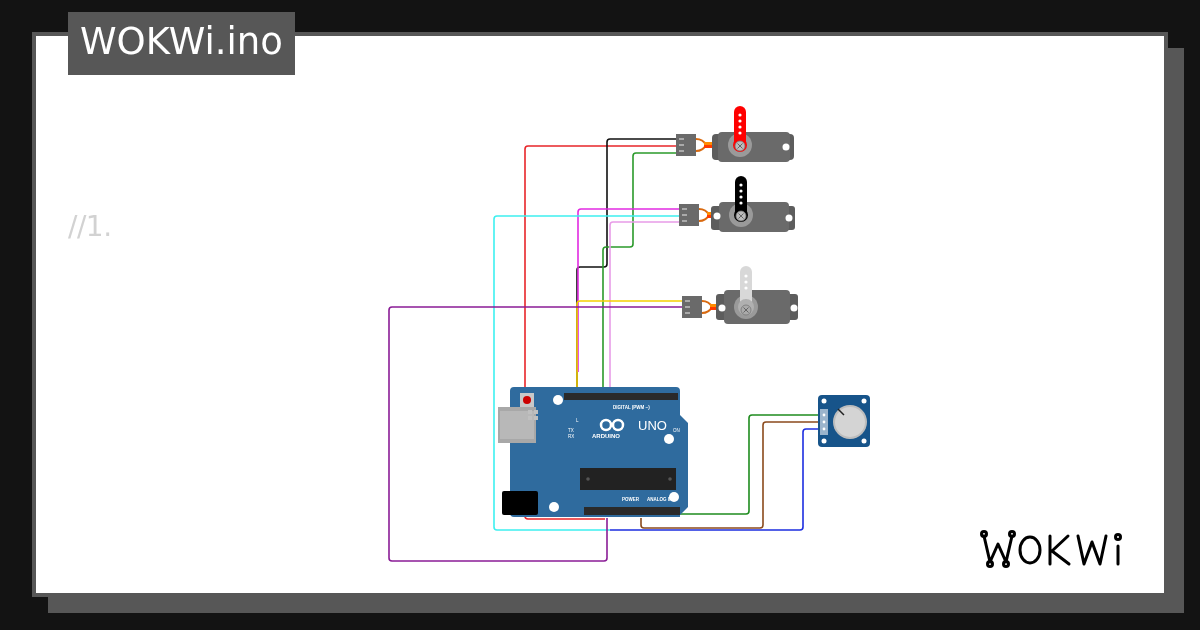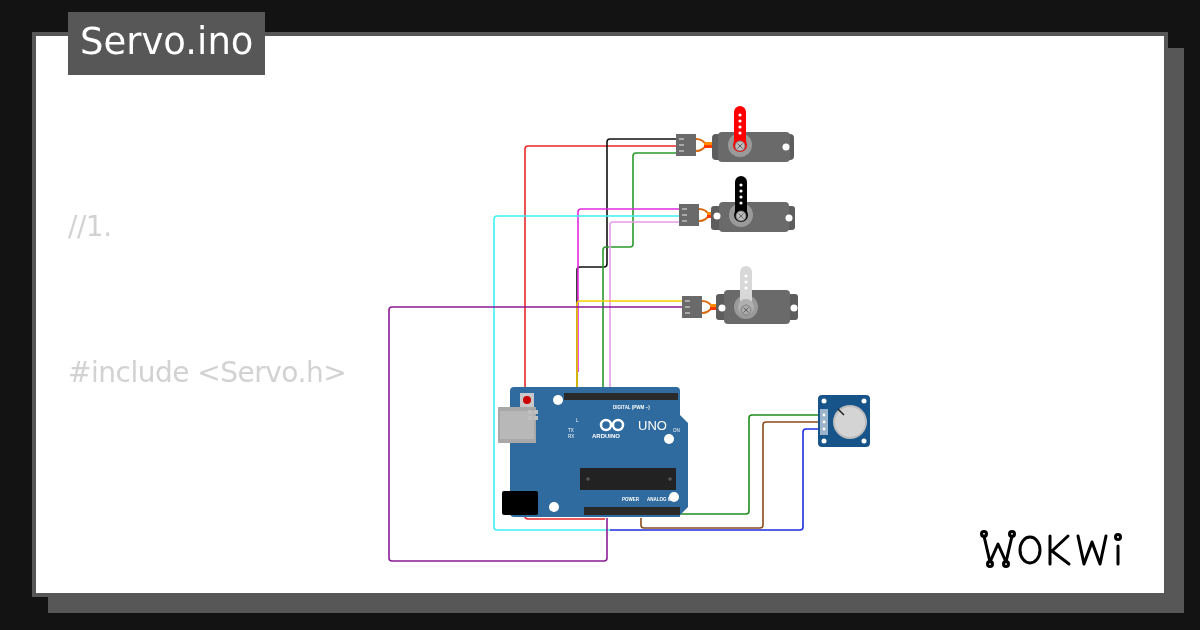--- a/index.html
+++ b/index.html
@@ -12,21 +12,20 @@
   svg.diagram { position: absolute; left: -36px; top: -36px; width: 1200px; height: 630px; }
   .logo { position: absolute; left: 940px; top: 488px; }
 </style>
 </head>
 <body>
 
 <div class="shadow"></div>
 <div class="card">
   <div class="code">
     <span class="ln">//1.</span>
-    <span class="ln">#include &lt;Servo.h&gt;</span>
     <span class="ln"></span>
     
     
     
     
     
     
     
     
   </div>
@@ -195,13 +194,13 @@
       <ellipse cx="54" cy="26" rx="10" ry="13"></ellipse>
       <path d="M74,12 V40 M92,12 L76,27 L93,40"></path>
       <path d="M102,12 L108,40 L116,18 L124,40 L130,12"></path>
       <path d="M142,22 V40"></path>
         <circle cx="142" cy="13" r="2.5"></circle>
     </g>
     <text x="0" y="0" font-size="1" fill="transparent">WOKWi</text>
   </svg>
 </div>
 
-<div class="title">Servo.ino</div>
+<div class="title">WOKWi.ino</div>
 
 </body></html>

